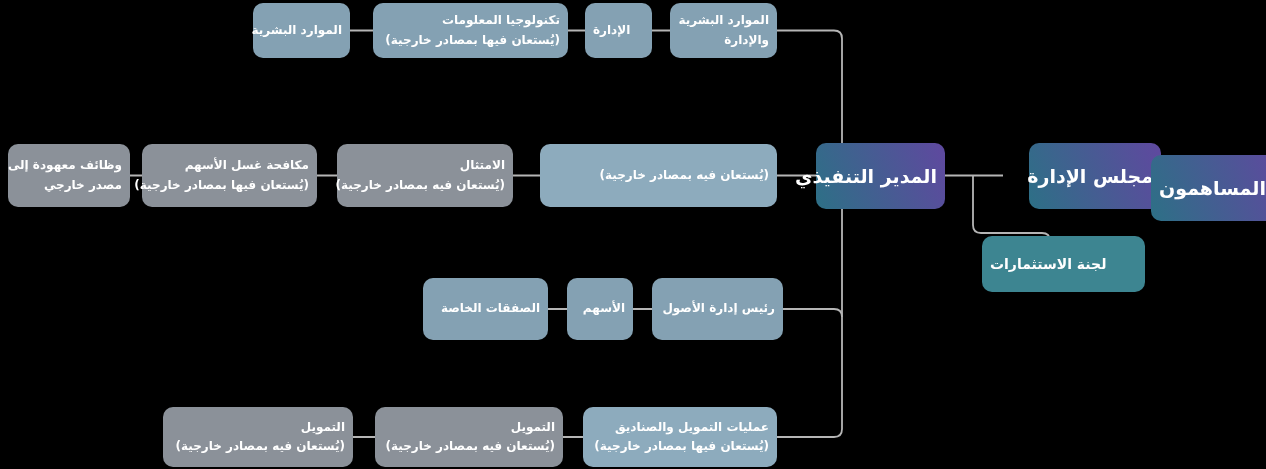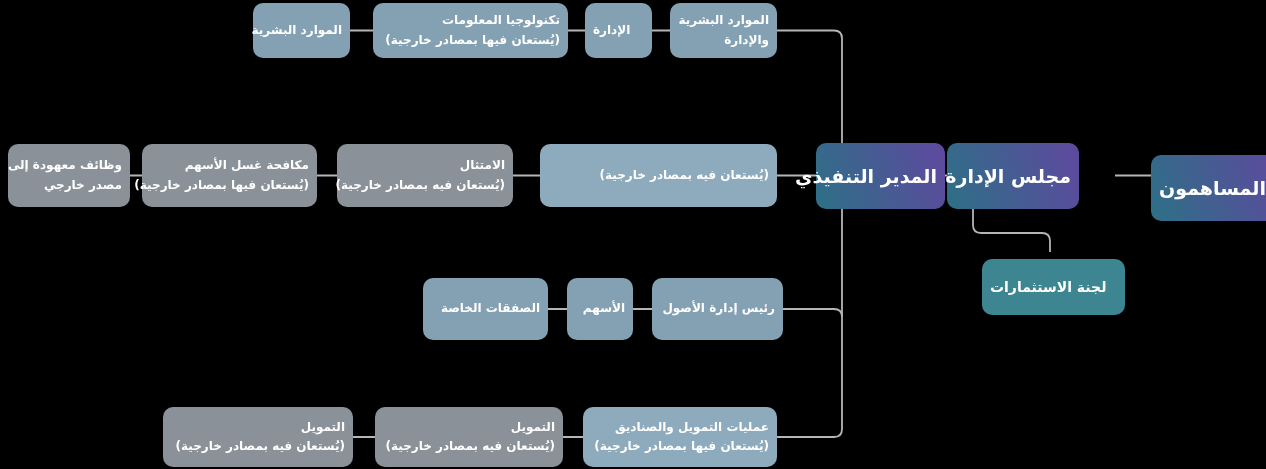--- a/index.html
+++ b/index.html
@@ -79,29 +79,29 @@
   </div>
 
   <div class="node blue-light" style="left:540px;top:144px;width:237px;height:63px">
     <span class="ln">(يُستعان فيه بمصادر خارجية)</span>
   </div>
 
   <div class="node grad center" style="left:816px;top:143px;width:129px;height:66px">
     <span class="ln">المدير التنفيذي</span>
   </div>
 
-  <div class="node grad center" style="left:947px;top:143px;width:132px;height:66px">
+  <div class="node grad center" style="left:1029px;top:143px;width:132px;height:66px">
     <span class="ln">مجلس الإدارة</span>
   </div>
 
   <div class="node grad center" style="left:1151px;top:155px;width:133px;height:66px">
     <span class="ln">المساهمون</span>
   </div>
 
-  <div class="node teal center" style="left:982px;top:259px;width:143px;height:56px">
+  <div class="node teal center" style="left:982px;top:236px;width:163px;height:56px">
     <span class="ln">لجنة الاستثمارات</span>
   </div>
 
   <div class="node blue" style="left:423px;top:278px;width:125px;height:62px">
     <span class="ln">الصفقات الخاصة</span>
   </div>
 
   <div class="node blue" style="left:567px;top:278px;width:66px;height:62px">
     <span class="ln">الأسهم</span>
   </div>

